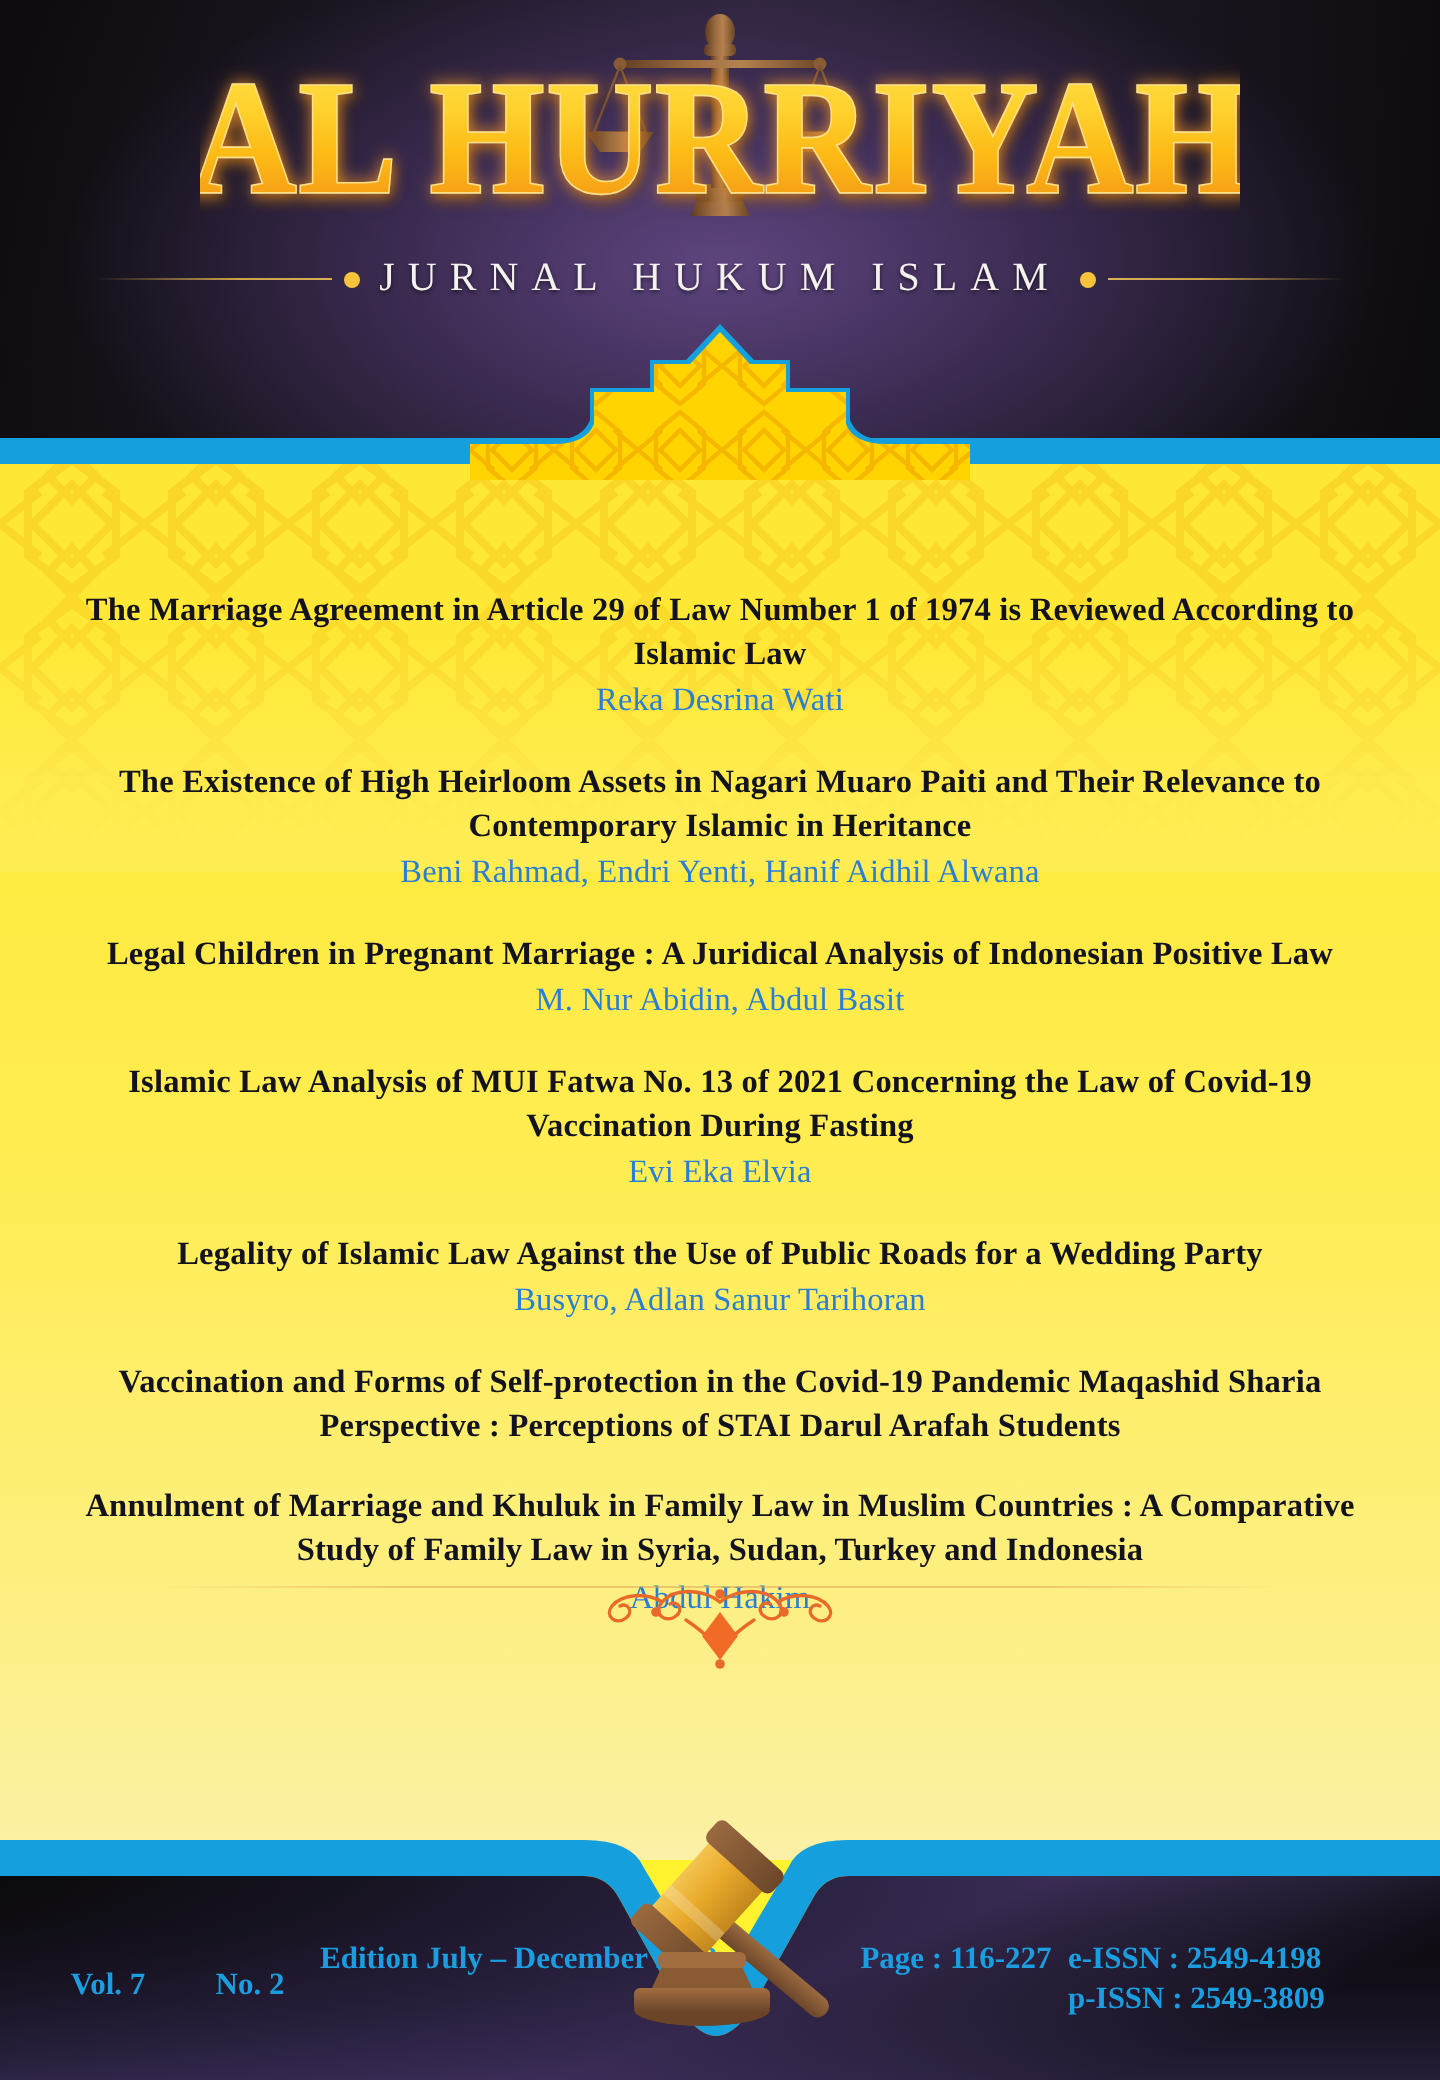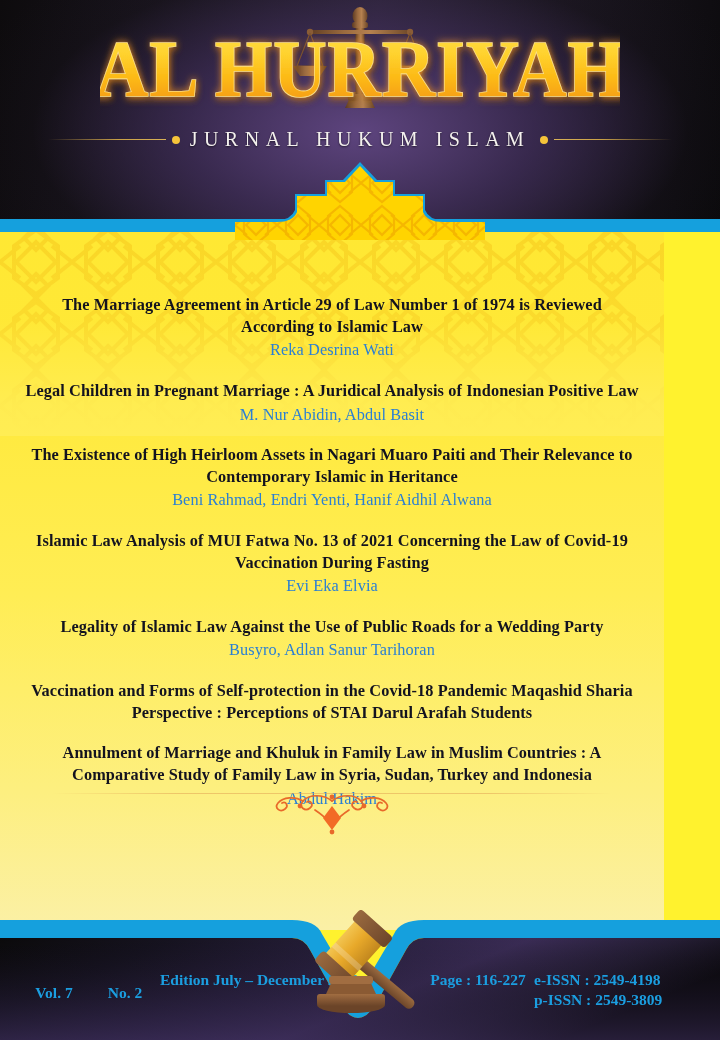--- a/index.html
+++ b/index.html
@@ -106,21 +106,21 @@
     left: 0; top: 219px;
     width: 720px; height: 13px;
     background: #15a0dd;
     z-index: 4;
   }
 
   
   .body-area {
     position: absolute;
     left: 0; top: 226px;
-    width: 664px;
+    width: 720px;
     height: 704px;
     background: linear-gradient(to bottom, #ffe833 0%, #ffe93a 22%, #ffed54 52%, #fdef7f 80%, #fbf0a6 100%);
     overflow: hidden;
   }
   .pattern {
     position: absolute;
     left: 0; top: 0;
     width: 720px; height: 210px;
     opacity: 0.55;
   }
@@ -352,41 +352,41 @@
     <div class="pattern-fade"></div>
 
     <div class="articles">
 
       <div class="article">
         <div class="art-title">The Marriage Agreement in Article 29 of Law Number 1 of 1974 is Reviewed According to Islamic Law</div>
         <div class="art-authors">Reka Desrina Wati</div>
       </div>
 
       <div class="article">
+        <div class="art-title">The Existence of High Heirloom Assets in Nagari Muaro Paiti and Their Relevance to Contemporary Islamic in Heritance</div>
+        <div class="art-authors">Beni Rahmad, Endri Yenti, Hanif Aidhil Alwana</div>
+      </div>
+
+      <div class="article">
         <div class="art-title">Legal Children in Pregnant Marriage : A Juridical Analysis of Indonesian Positive Law</div>
         <div class="art-authors">M. Nur Abidin, Abdul Basit</div>
       </div>
 
       <div class="article">
-        <div class="art-title">The Existence of High Heirloom Assets in Nagari Muaro Paiti and Their Relevance to Contemporary Islamic in Heritance</div>
-        <div class="art-authors">Beni Rahmad, Endri Yenti, Hanif Aidhil Alwana</div>
-      </div>
-
-      <div class="article">
         <div class="art-title">Islamic Law Analysis of MUI Fatwa No. 13 of 2021 Concerning the Law of Covid-19 Vaccination During Fasting</div>
         <div class="art-authors">Evi Eka Elvia</div>
       </div>
 
       <div class="article">
         <div class="art-title">Legality of Islamic Law Against the Use of Public Roads for a Wedding Party</div>
         <div class="art-authors">Busyro, Adlan Sanur Tarihoran</div>
       </div>
 
       <div class="article">
-        <div class="art-title">Vaccination and Forms of Self-protection in the Covid-18 Pandemic Maqashid Sharia Perspective : Perceptions of STAI Darul Arafah Students</div>
+        <div class="art-title">Vaccination and Forms of Self-protection in the Covid-19 Pandemic Maqashid Sharia Perspective : Perceptions of STAI Darul Arafah Students</div>
       </div>
 
       <div class="article">
         <div class="art-title">Annulment of Marriage and Khuluk in Family Law in Muslim Countries : A Comparative Study of Family Law in Syria, Sudan, Turkey and Indonesia</div>
         <div class="art-authors">Abdul Hakim</div>
       </div>
 
 
     </div>
 

